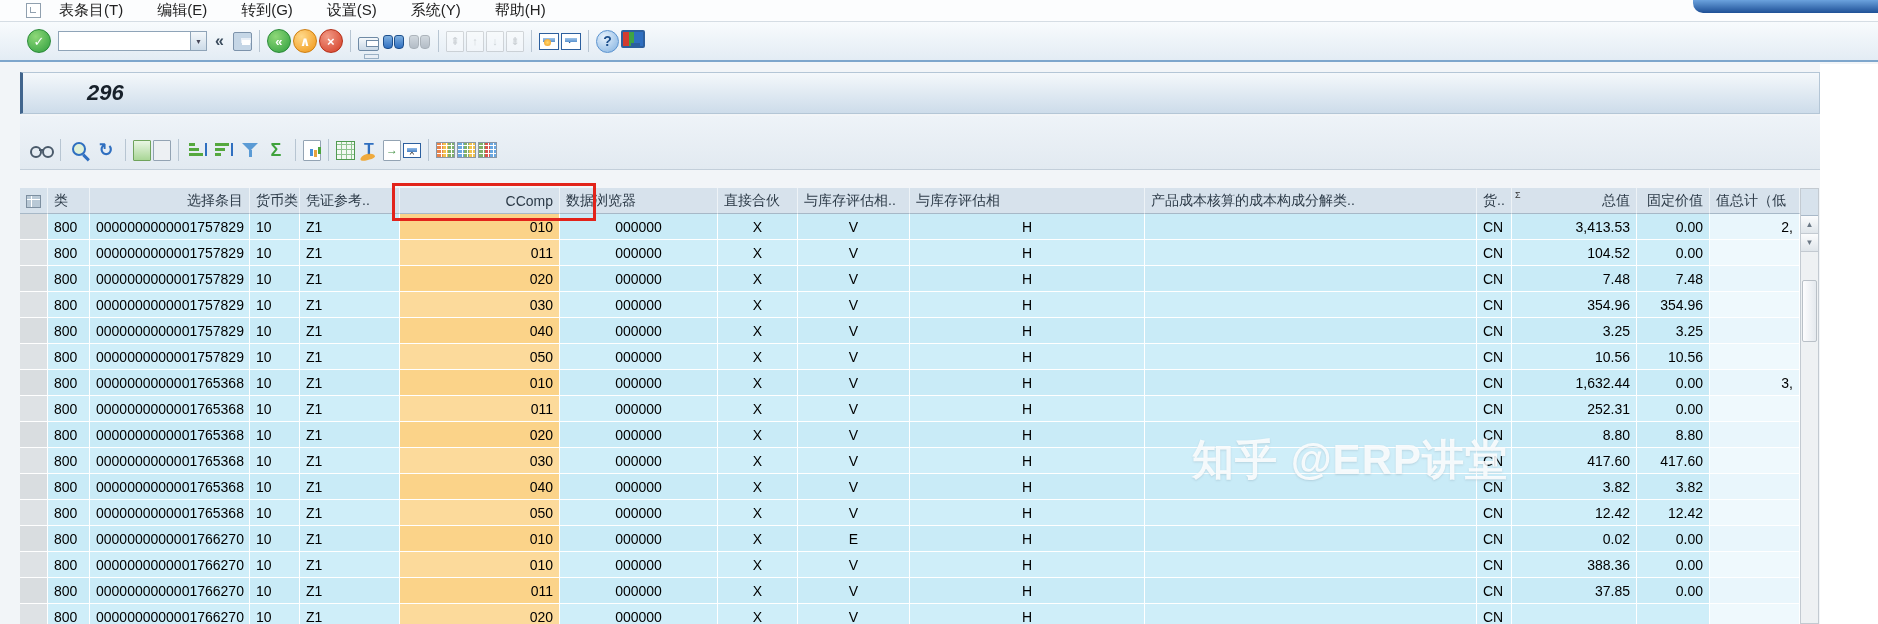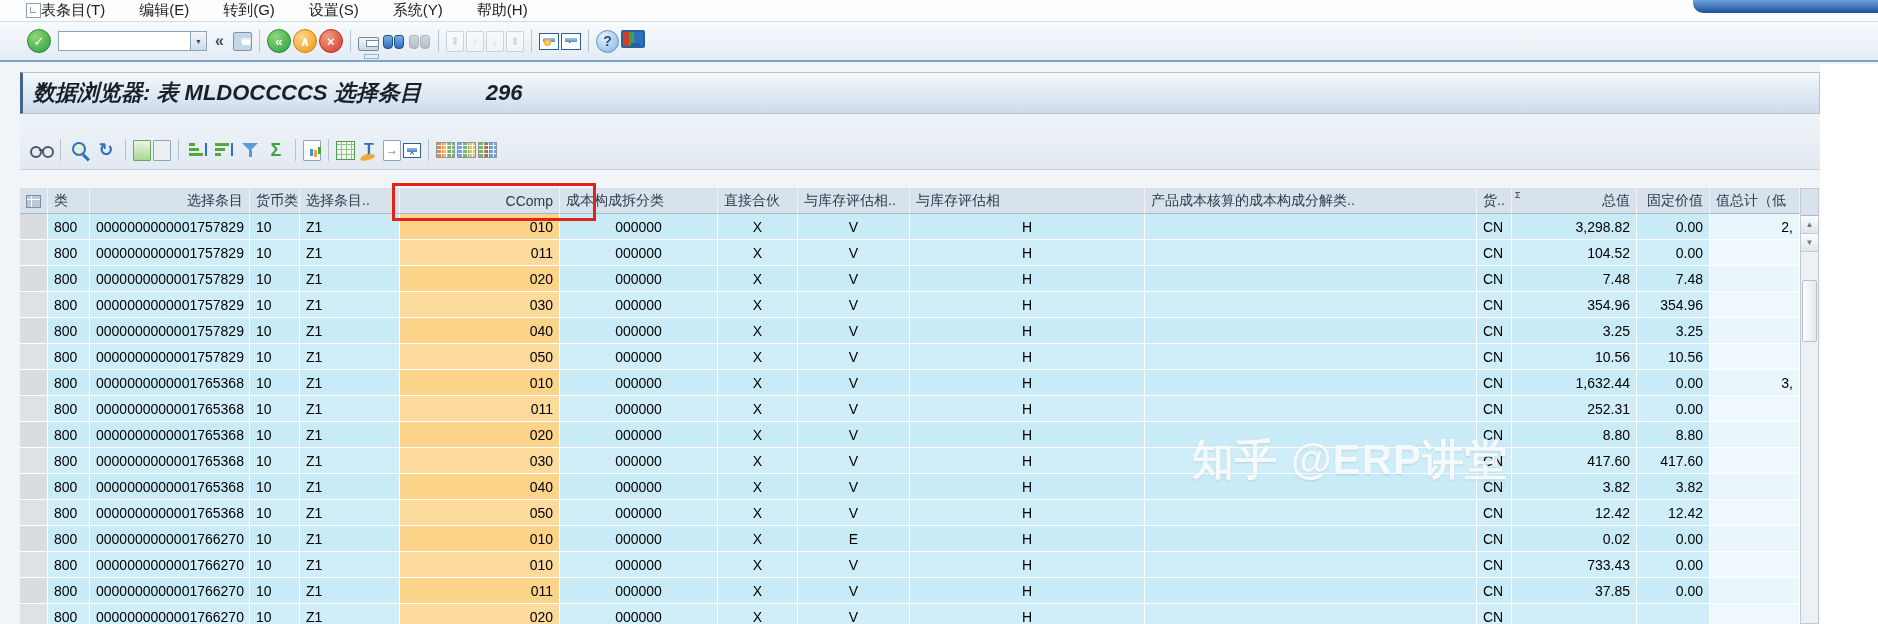--- a/index.html
+++ b/index.html
@@ -2,21 +2,21 @@
 <html><head>
 <meta charset="utf-8">
 <style>
   html,body{margin:0;padding:0}
   .screen{position:relative;width:1878px;height:624px;background:#f2f5f8;overflow:hidden;
           font-family:"Liberation Sans","DejaVu Sans",sans-serif;color:#000}
 
   
   .menubar{position:absolute;top:0;left:0;width:100%;height:21px;background:#fcfdfe;
            border-bottom:1px solid #d5dde4;display:flex;align-items:center;font-size:15px;color:#222}
-  #menu-items{display:flex;gap:34px;}
+  #menu-items{display:flex;gap:34px;margin-left:18px}
   .menu-item{cursor:pointer;white-space:nowrap}
   .menulead{width:13px;height:13px;border:1px solid #90a0af;background:#fff;margin-left:26px;position:relative}
   .menulead::after{content:"";position:absolute;left:3px;top:3px;width:5px;height:5px;
                    border-left:1px solid #90a0af;border-bottom:1px solid #90a0af}
   .corner{position:absolute;top:0;right:0;width:185px;height:13px;z-index:4;
           background:linear-gradient(#6ba2dd,#1d4f96);border-radius:0 0 0 10px}
 
   
   .toolbar{position:absolute;top:22px;left:0;width:100%;height:40px;box-sizing:border-box;
            background:linear-gradient(#f8fbfd,#e3ecf4);border-bottom:2px solid #7ea6cc;
@@ -193,21 +193,20 @@
         <span class="sep"></span>
         <span class="ic win win-sun"></span>
         <span class="ic win">↗</span>
         <span class="sep"></span>
         <span class="ic helpc">?</span>
         <span class="ic monitor"></span>
       </span>
   </div>
 
   <div class="titlebar">
-    <span class="title-text">数据浏览器: 表 MLDOCCCCS 选择条目</span>
     <span class="title-count">296</span>
   </div>
 
   <div class="apptoolbar">
     <span id="app-groups" class="groups">
         <span class="ic glasses"></span>
         <span class="sep"></span>
         <span class="ic lens"></span>
         <span class="ic refr">↻</span>
         <span class="sep"></span>
@@ -250,23 +249,23 @@
           <col style="width: 125px;">
           <col style="width: 73px;">
           <col style="width: 90px;">
         </colgroup>
         <thead>
           <tr>
             <th class="al"><span class="selall"></span></th>
             <th class="al"><span>类</span></th>
             <th class="ar"><span>选择条目</span></th>
             <th class="al"><span>货币类</span></th>
-            <th class="al"><span>选择条目..</span></th>
+            <th class="al"><span>凭证参考..</span></th>
             <th class="ar"><span>CComp</span></th>
-            <th class="al"><span>成本构成拆分类</span></th>
+            <th class="al"><span>数据浏览器</span></th>
             <th class="al"><span>直接合伙</span></th>
             <th class="al"><span>与库存评估相..</span></th>
             <th class="al"><span>与库存评估相</span></th>
             <th class="al"><span>产品成本核算的成本构成分解类..</span></th>
             <th class="al"><span>货..</span></th>
             <th class="ar"><span class="summark">Σ</span><span>总值</span></th>
             <th class="ar"><span>固定价值</span></th>
             <th class="al"><span>值总计（低</span></th>
           </tr>
         </thead>
@@ -277,21 +276,21 @@
             <td class="k-docref ar">0000000000001757829</td>
             <td class="k-curtype al">10</td>
             <td class="k-struct al">Z1</td>
             <td class="k-ccomp ar">010</td>
             <td class="k-partner ac">000000</td>
             <td class="k-direct ac">X</td>
             <td class="k-stock ac">V</td>
             <td class="k-split ac">H</td>
             <td class="k-decomp al"></td>
             <td class="k-cur al">CN</td>
-            <td class="k-total ar">3,298.82</td>
+            <td class="k-total ar">3,413.53</td>
             <td class="k-fixed ar">0.00</td>
             <td class="k-low ar">2,</td>
           </tr>
           <tr>
             <td class="k-sel al"></td>
             <td class="k-cls al">800</td>
             <td class="k-docref ar">0000000000001757829</td>
             <td class="k-curtype al">10</td>
             <td class="k-struct al">Z1</td>
             <td class="k-ccomp ar">011</td>
@@ -498,21 +497,21 @@
             <td class="k-docref ar">0000000000001766270</td>
             <td class="k-curtype al">10</td>
             <td class="k-struct al">Z1</td>
             <td class="k-ccomp ar">010</td>
             <td class="k-partner ac">000000</td>
             <td class="k-direct ac">X</td>
             <td class="k-stock ac">V</td>
             <td class="k-split ac">H</td>
             <td class="k-decomp al"></td>
             <td class="k-cur al">CN</td>
-            <td class="k-total ar">733.43</td>
+            <td class="k-total ar">388.36</td>
             <td class="k-fixed ar">0.00</td>
             <td class="k-low ar"></td>
           </tr>
           <tr>
             <td class="k-sel al"></td>
             <td class="k-cls al">800</td>
             <td class="k-docref ar">0000000000001766270</td>
             <td class="k-curtype al">10</td>
             <td class="k-struct al">Z1</td>
             <td class="k-ccomp ar">011</td>

